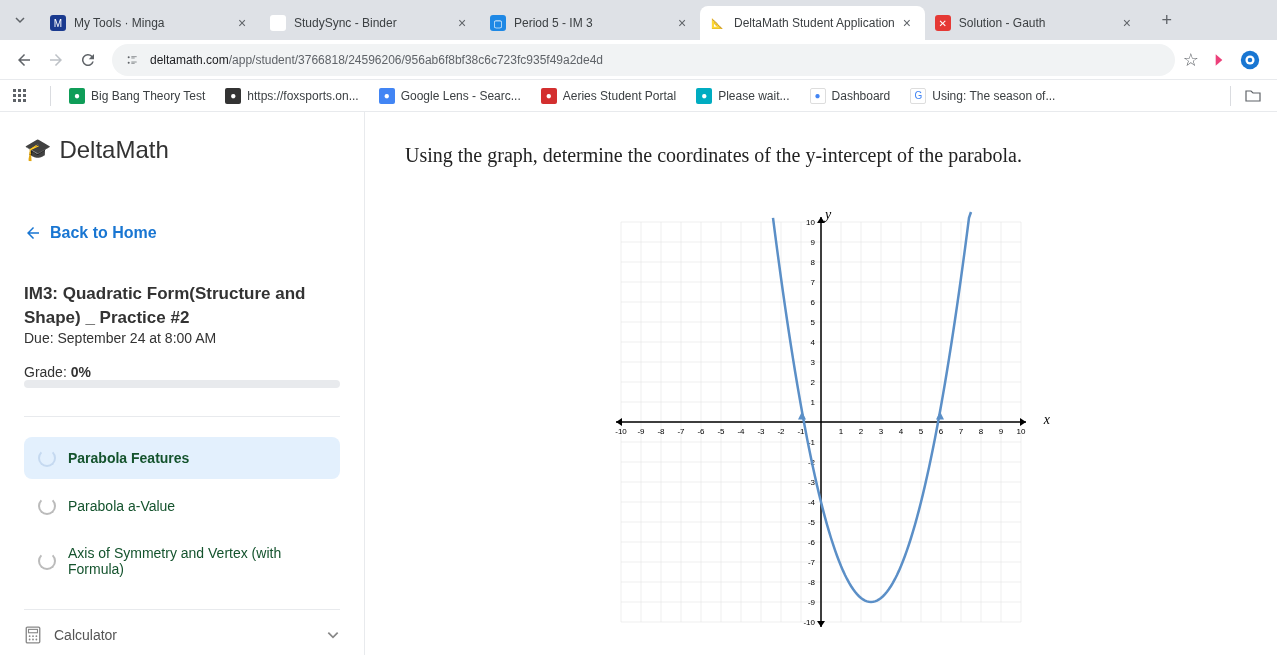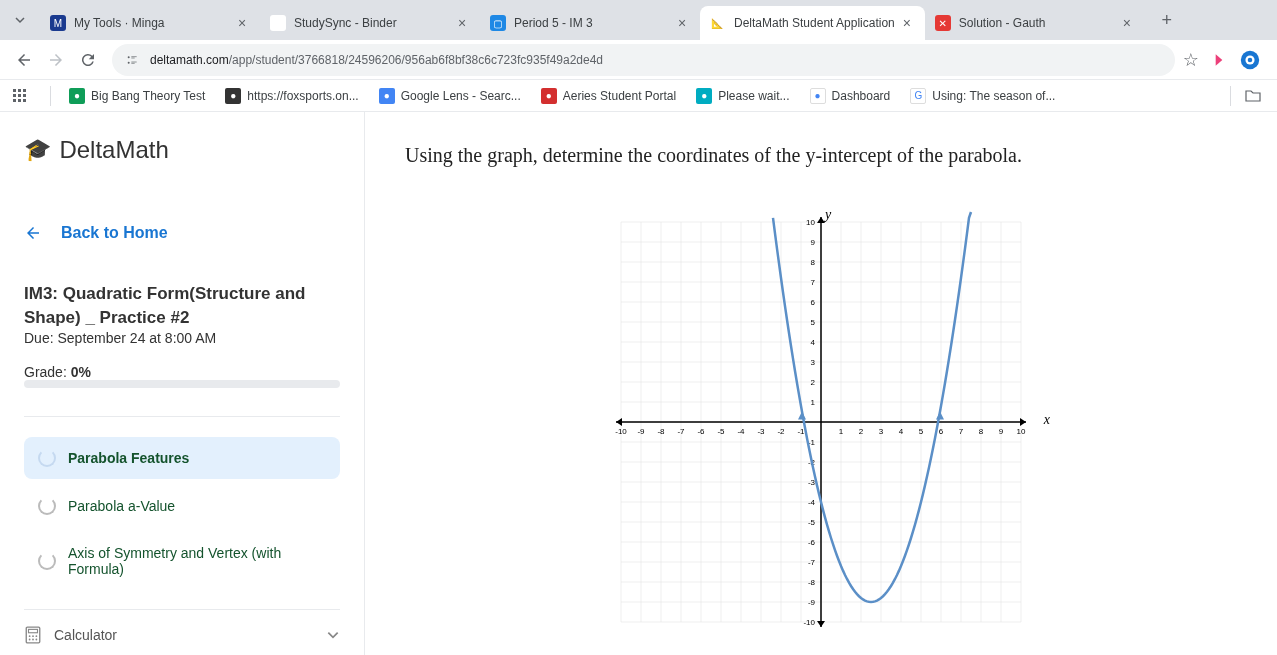--- a/index.html
+++ b/index.html
@@ -27,21 +27,21 @@
 .bm-sep{width:1px;height:20px;background:#dadce0;margin:0 6px}
 .bm-item{display:flex;align-items:center;padding:4px 8px;cursor:pointer;border-radius:4px;font-size:12px;color:#3c4043;gap:6px}
 .bm-icon{width:16px;height:16px;border-radius:2px;display:flex;align-items:center;justify-content:center;font-size:10px}
 .bm-right{margin-left:auto;display:flex;align-items:center}
 .content{display:flex;height:calc(100% - 112px)}
 .sidebar{width:365px;padding:24px;border-right:1px solid #e8eaed;overflow-y:auto}
 .logo{display:flex;align-items:center;gap:8px;margin-bottom:60px}
 .logo-icon{font-size:22px;color:#333}
 .logo-text{font-size:24px;color:#333}
 .logo-text .bold{font-weight:400}
-.back-link{display:flex;align-items:center;gap:19px;color:#1976d2;font-weight:600;font-size:16px;cursor:pointer;margin-bottom:40px}
+.back-link{display:flex;align-items:center;gap:8px;color:#1976d2;font-weight:600;font-size:16px;cursor:pointer;margin-bottom:40px}
 .assign-title{font-size:17px;font-weight:700;color:#333;line-height:1.4}
 .assign-due{font-size:14px;color:#333;margin-bottom:18px}
 .assign-due b{font-weight:400}
 .assign-grade{font-size:14px;color:#333;}
 .assign-grade b{font-weight:700}
 .progress{width:100%;height:8px;background:#e8eaed;border-radius:4px;margin-bottom:28px}
 .sep-line{height:1px;background:#e8eaed;margin-bottom:20px}
 .topic{display:flex;align-items:center;gap:12px;padding:12px 14px;border-radius:8px;cursor:pointer;margin-bottom:6px}
 .topic.active{background:#e3f0fd}
 .topic-icon{width:18px;height:18px;border:2px solid #bbb;border-radius:50%;border-top-color:transparent;flex-shrink:0}

